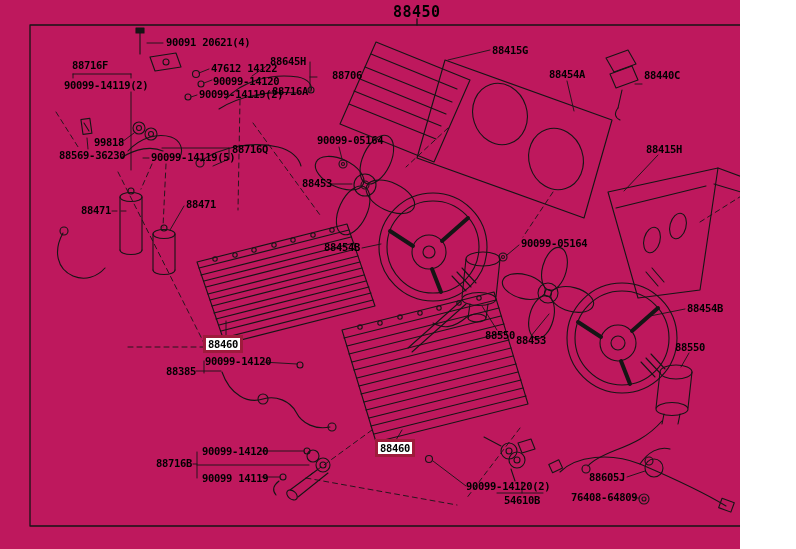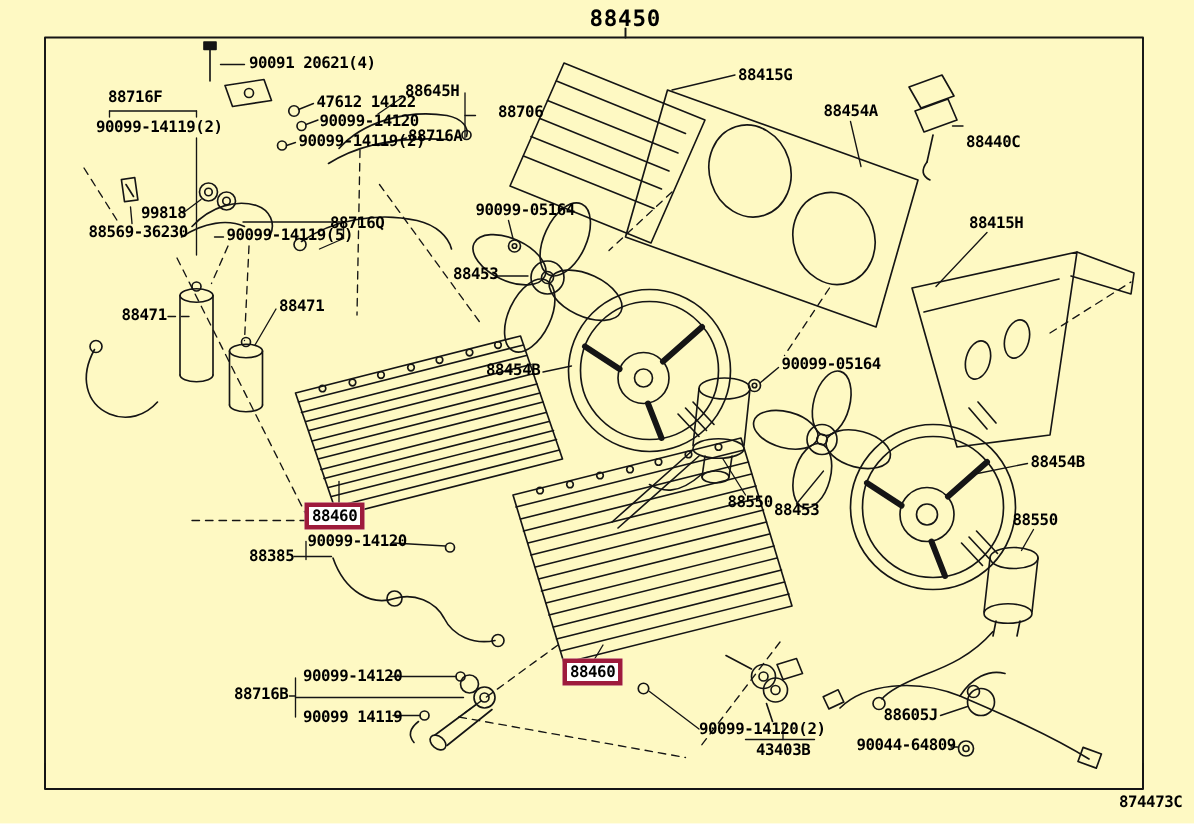--- a/index.html
+++ b/index.html
@@ -1,16 +1,16 @@
 <!DOCTYPE html>
 <html><head>
 <meta charset="utf-8">
 <style>
   html,body{margin:0;padding:0;background:#fff}
-  .stage{position:relative;width:796px;height:549px;background:#fef9c3;overflow:hidden;
+  .stage{position:relative;width:740px;height:549px;background:#be185d;overflow:hidden;
          font-family:"DejaVu Sans Mono",monospace}
   .stage svg{position:absolute;left:0;top:0}
   .lbl{position:absolute;font:700 10.5px "DejaVu Sans Mono",monospace;color:#000;
        white-space:nowrap;letter-spacing:-0.3px;line-height:1.1;z-index:2}
   .lbl.title{font-size:15px;letter-spacing:.5px}
   .lbl.code{font-weight:700}
   .lbl.hl{border:3px solid #14b8a6;padding:0 2px;background:#fff;line-height:1.15}
 </style>
 </head>
 <body>
@@ -323,41 +323,41 @@
 <span class="lbl" style="left:64px;top:80px">90099-14119(2)</span>
 <span class="lbl" style="left:211px;top:63px">47612 14122</span>
 <span class="lbl" style="left:270px;top:56px">88645H</span>
 <span class="lbl" style="left:332px;top:70px">88706</span>
 <span class="lbl" style="left:213px;top:76px">90099-14120</span>
 <span class="lbl" style="left:199px;top:89px">90099-14119(2)</span>
 <span class="lbl" style="left:272px;top:86px">88716A</span>
 <span class="lbl" style="left:94px;top:137px">99818</span>
 <span class="lbl" style="left:59px;top:150px">88569-36230</span>
 <span class="lbl" style="left:151px;top:152px">90099-14119(5)</span>
-<span class="lbl" style="left:220px;top:144px">88716Q</span>
+<span class="lbl" style="left:232px;top:144px">88716Q</span>
 <span class="lbl" style="left:81px;top:205px">88471</span>
 <span class="lbl" style="left:186px;top:199px">88471</span>
 <span class="lbl" style="left:317px;top:135px">90099-05164</span>
 <span class="lbl" style="left:302px;top:178px">88453</span>
 <span class="lbl" style="left:324px;top:242px">88454B</span>
 <span class="lbl" style="left:492px;top:45px">88415G</span>
 <span class="lbl" style="left:549px;top:69px">88454A</span>
-<span class="lbl" style="left:644px;top:90px">88440C</span>
+<span class="lbl" style="left:644px;top:70px">88440C</span>
 <span class="lbl" style="left:646px;top:144px">88415H</span>
 <span class="lbl" style="left:521px;top:238px">90099-05164</span>
 <span class="lbl" style="left:485px;top:330px">88550</span>
 <span class="lbl" style="left:516px;top:335px">88453</span>
 <span class="lbl" style="left:687px;top:303px">88454B</span>
 <span class="lbl" style="left:675px;top:342px">88550</span>
 <span class="lbl hl" style="left: 203px; top: 335px; border-color: rgb(158, 27, 60);">88460</span>
 <span class="lbl" style="left:205px;top:356px">90099-14120</span>
 <span class="lbl" style="left:166px;top:366px">88385</span>
 <span class="lbl hl" style="left: 375px; top: 439px; border-color: rgb(158, 27, 60);">88460</span>
 <span class="lbl" style="left:466px;top:481px">90099-14120(2)</span>
-<span class="lbl" style="left:504px;top:495px">43403B</span>
+<span class="lbl" style="left:504px;top:495px">54610B</span>
 <span class="lbl" style="left:156px;top:458px">88716B</span>
 <span class="lbl" style="left:202px;top:446px">90099-14120</span>
 <span class="lbl" style="left:202px;top:473px">90099 14119</span>
 <span class="lbl" style="left:589px;top:472px">88605J</span>
-<span class="lbl" style="left:571px;top:492px">90044-64809</span>
+<span class="lbl" style="left:571px;top:492px">76408-64809</span>
 <span class="lbl code" style="left:746px;top:530px">874473C</span>
 
 </div>
 
 </body></html>

